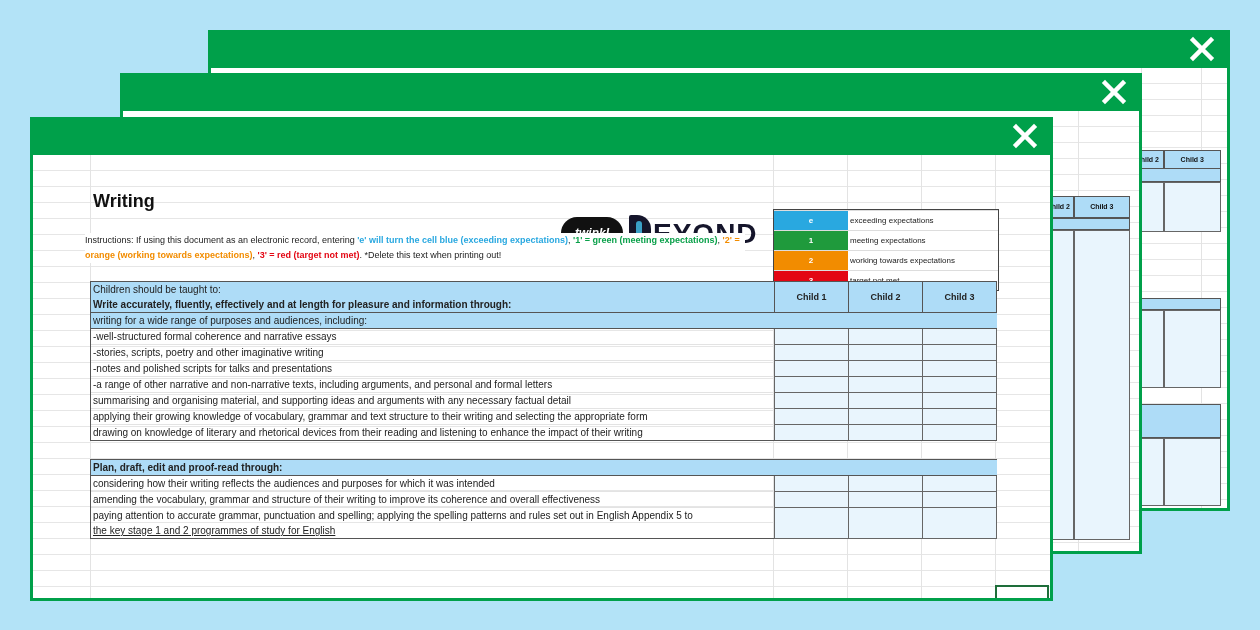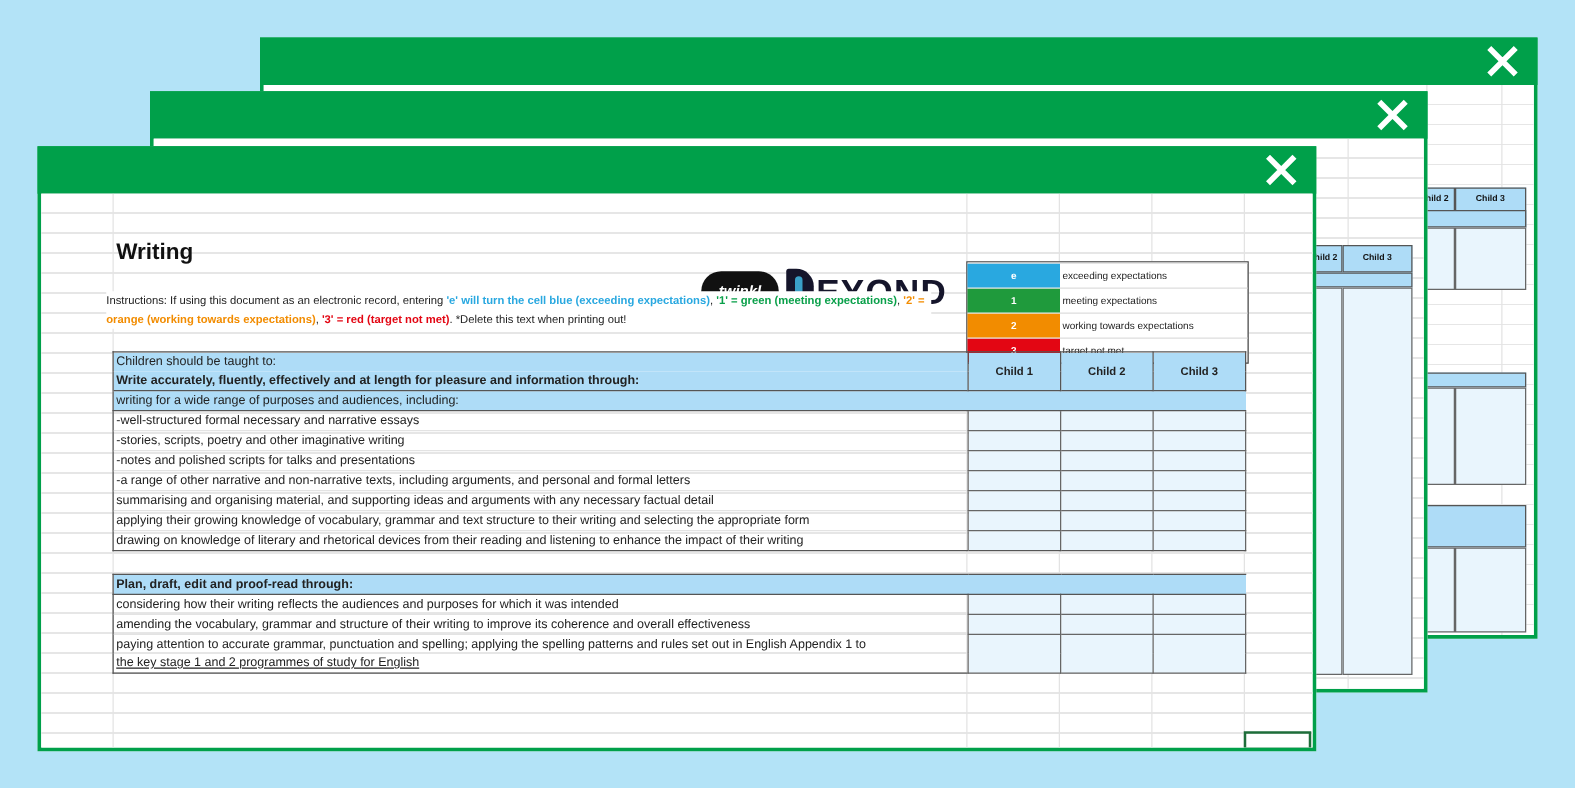--- a/index.html
+++ b/index.html
@@ -201,21 +201,21 @@
         <td class="chh" rowspan="2">Child 2</td>
         <td class="chh" rowspan="2">Child 3</td>
       </tr>
       <tr class="hdr">
             <td class="desc bold" style="border-top:none;">Write accurately, fluently, effectively and at length for pleasure and information through:</td>
           </tr>
       <tr class="sub">
             <td class="desc" colspan="4">writing for a wide range of purposes and audiences, including:</td>
           </tr>
       <tr>
-            <td class="desc">-well-structured formal necessary and narrative essays</td>
+            <td class="desc">-well-structured formal coherence and narrative essays</td>
             <td class="ccell"></td>
             <td class="ccell"></td>
             <td class="ccell"></td>
           </tr>
       <tr>
             <td class="desc">-stories, scripts, poetry and other imaginative writing</td>
             <td class="ccell"></td>
             <td class="ccell"></td>
             <td class="ccell"></td>
           </tr>
@@ -269,21 +269,21 @@
             <td class="ccell"></td>
             <td class="ccell"></td>
           </tr>
       <tr>
             <td class="desc">amending the vocabulary, grammar and structure of their writing to improve its coherence and overall effectiveness</td>
             <td class="ccell"></td>
             <td class="ccell"></td>
             <td class="ccell"></td>
           </tr>
       <tr>
-            <td class="desc">paying attention to accurate grammar, punctuation and spelling; applying the spelling patterns and rules set out in English Appendix 1 to</td>
+            <td class="desc">paying attention to accurate grammar, punctuation and spelling; applying the spelling patterns and rules set out in English Appendix 5 to</td>
             <td class="ccell" rowspan="2"></td>
             <td class="ccell" rowspan="2"></td>
             <td class="ccell" rowspan="2"></td>
           </tr>
       <tr class="last">
             <td class="desc ul" style="border-top:none;">the key stage 1 and 2 programmes of study for English</td>
           </tr>
     </tbody>
       </table>
 

